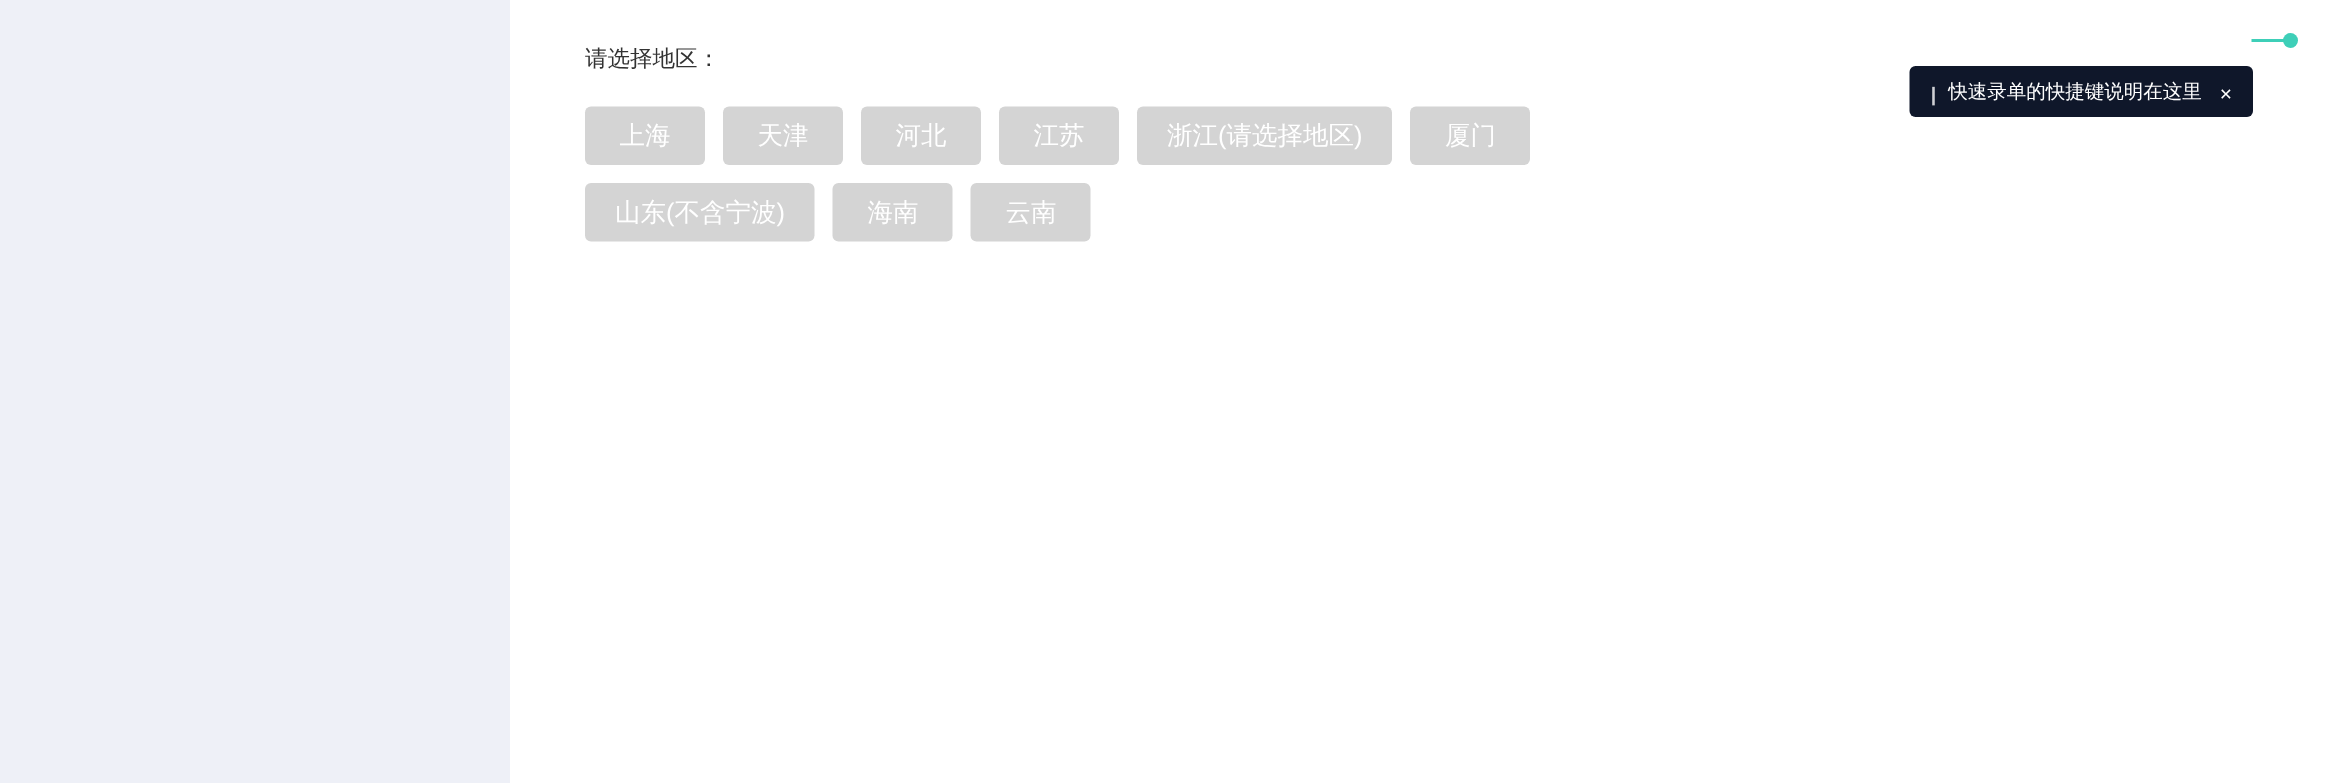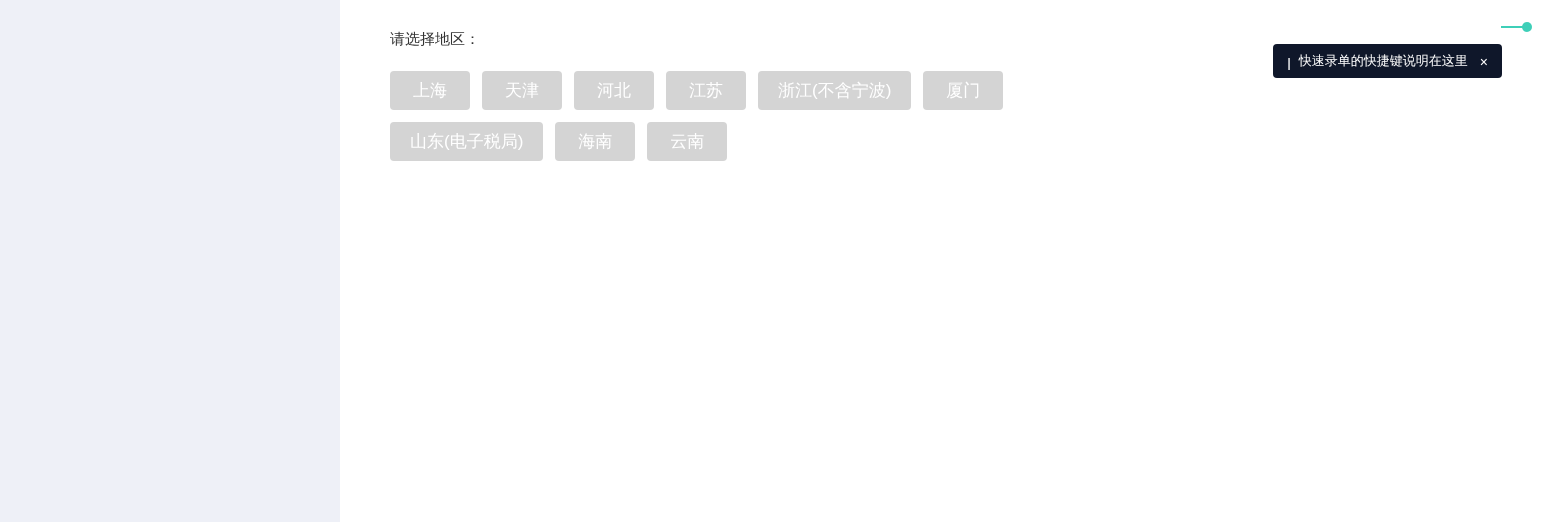--- a/index.html
+++ b/index.html
@@ -122,25 +122,25 @@
 <div class="sidebar"></div>
 
 <div class="main-content">
   <div class="region-section">
     <div class="region-label">请选择地区：</div>
     <div class="region-buttons-row" id="row1">
         <button class="region-btn">上海</button>
         <button class="region-btn">天津</button>
         <button class="region-btn">河北</button>
         <button class="region-btn">江苏</button>
-        <button class="region-btn">浙江(不含宁波)</button>
+        <button class="region-btn">浙江(请选择地区)</button>
         <button class="region-btn">厦门</button>
       </div>
     <div class="region-buttons-row" id="row2">
-        <button class="region-btn">山东(电子税局)</button>
+        <button class="region-btn">山东(不含宁波)</button>
         <button class="region-btn">海南</button>
         <button class="region-btn">云南</button>
       </div>
   </div>
 </div>
 
 <div class="tooltip-bubble">
   <span>快速录单的快捷键说明在这里</span>
   <span class="tooltip-close">×</span>
 </div>

